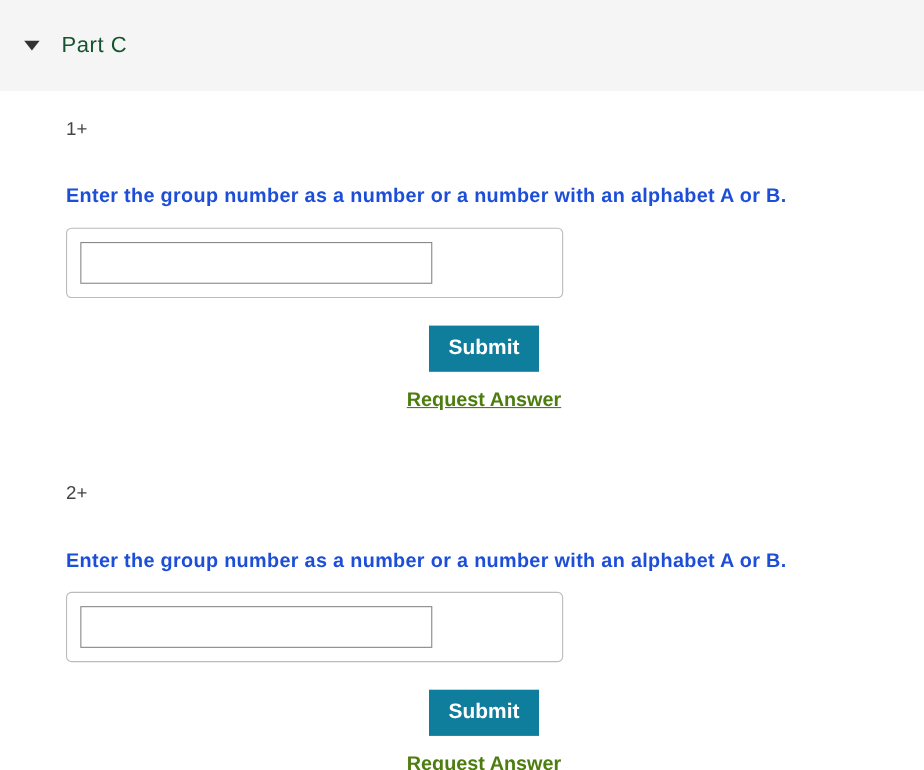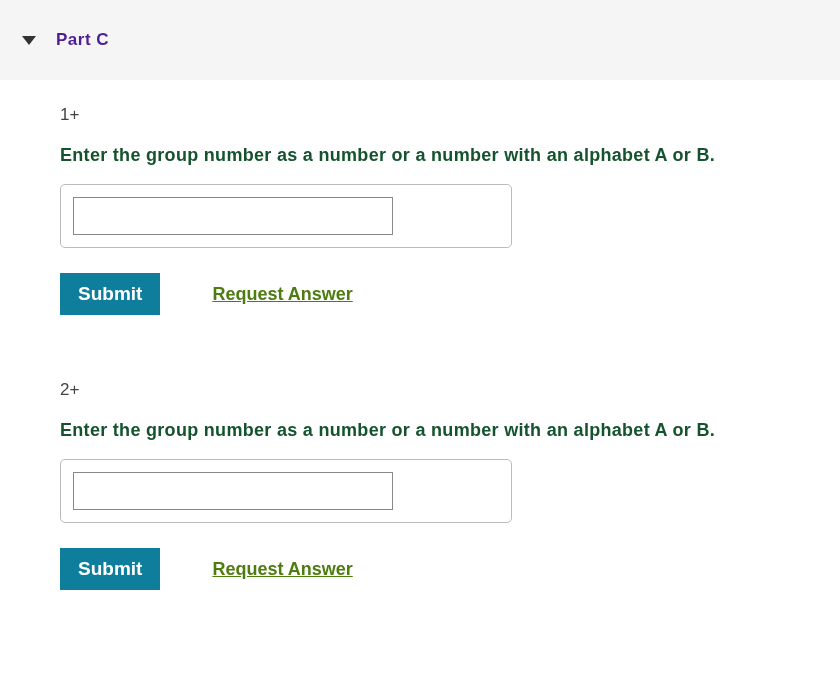--- a/index.html
+++ b/index.html
@@ -26,60 +26,62 @@
     }
     .chevron-icon {
       width: 0;
       height: 0;
       border-left: 7px solid transparent;
       border-right: 7px solid transparent;
       border-top: 9px solid #333;
       margin-left: 2px;
     }
     .part-title {
-      font-weight: bold;
-      font-size: 17px;
-      color: #4c1d95;
+      font-weight: normal;
+      font-size: 20px;
+      color: #14532d;
       letter-spacing: 0.5px;
     }
     .part-body {
       padding: 25px 20px 40px 60px;
       background: #fff;
     }
     .prompt-line {
       font-size: 17px;
       color: #444;
       margin-bottom: 20px;
     }
     .instruction-line {
       font-size: 18px;
-      color: #14532d;
+      color: #1d4ed8;
       font-weight: bold;
       margin-bottom: 18px;
       letter-spacing: 0.3px;
+      margin-top: 40px;
     }
     .input-container {
       border: 1px solid #bbb;
       border-radius: 5px;
       padding: 12px 12px;
       width: 452px;
       margin-bottom: 25px;
     }
     .answer-input {
       border: 1px solid #888;
       width: 320px;
       height: 38px;
       font-size: 16px;
       padding: 4px 8px;
       outline: none;
     }
     .action-row {
       display: flex;
       align-items: center;
-      gap: 52px;
+      gap: 15px;
+      flex-direction: column;
     }
     .submit-btn {
       background: #0f7d9c;
       color: #fff;
       border: none;
       font-size: 19px;
       font-weight: bold;
       padding: 10px 18px;
       cursor: pointer;
     }

